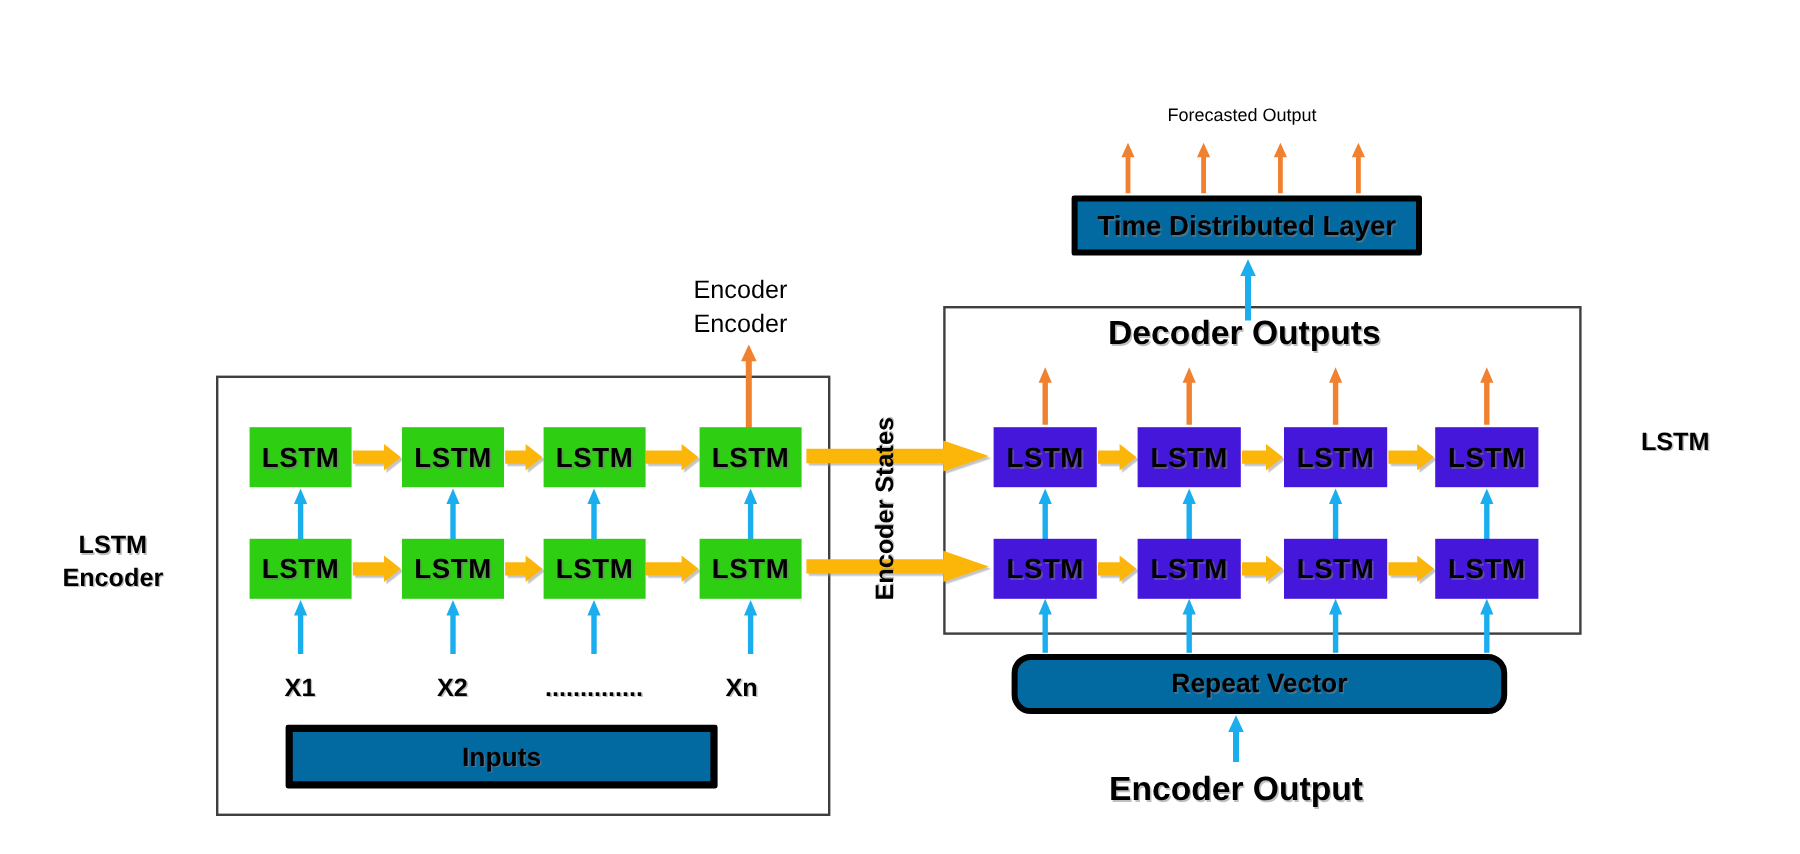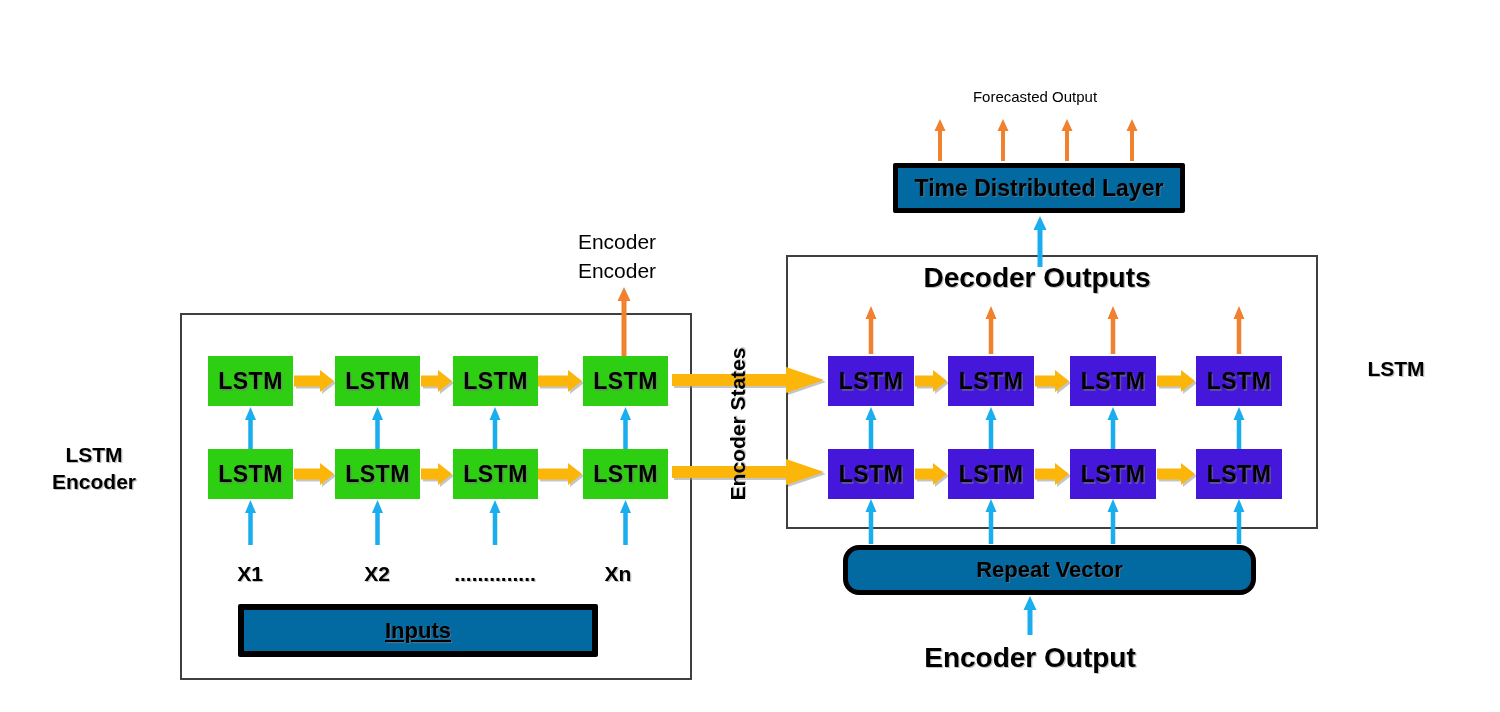--- a/index.html
+++ b/index.html
@@ -17,21 +17,21 @@
     text-shadow:1.5px 1.5px 0 rgba(120,120,120,0.55);
   }
   .cell.green{background:var(--green);}
   .cell.purple{background:var(--purple);width:86px;}
 
   .labelbox{
     position:absolute;background:#0369a1;border:6px solid #000;border-radius:2px;
     display:flex;align-items:center;justify-content:center;
     font-weight:bold;z-index:3;text-shadow:1.2px 1.2px 0 rgba(130,130,130,0.5);
   }
-  .inputs-box{left:238px;top:604px;width:348px;height:41px;font-size:22px;text-decoration:underline;}
+  .inputs-box{left:238px;top:604px;width:348px;height:41px;font-size:22px;}
   .tdl-box{left:893px;top:163px;width:282px;height:40px;border-width:5px;font-size:23px;}
   .rv-box{left:843px;top:545px;width:403px;height:40px;border-width:5px;font-size:22px;border-radius:16px;}
 
   .txt{position:absolute;text-align:center;z-index:4;}
   .bold{font-weight:bold;text-shadow:1.2px 1.2px 0 rgba(130,130,130,0.5);}
   .side-label{width:160px;font-size:21px;line-height:27px;}
   .lstm-encoder-label{left:14px;top:441px;}
   .lstm-decoder-label{left:1316px;top:355px;}
   .encoder-output-top{left:537px;top:227px;width:160px;font-size:21px;line-height:29px;}
   .forecasted-output{left:885px;top:88px;width:300px;font-size:15px;}

